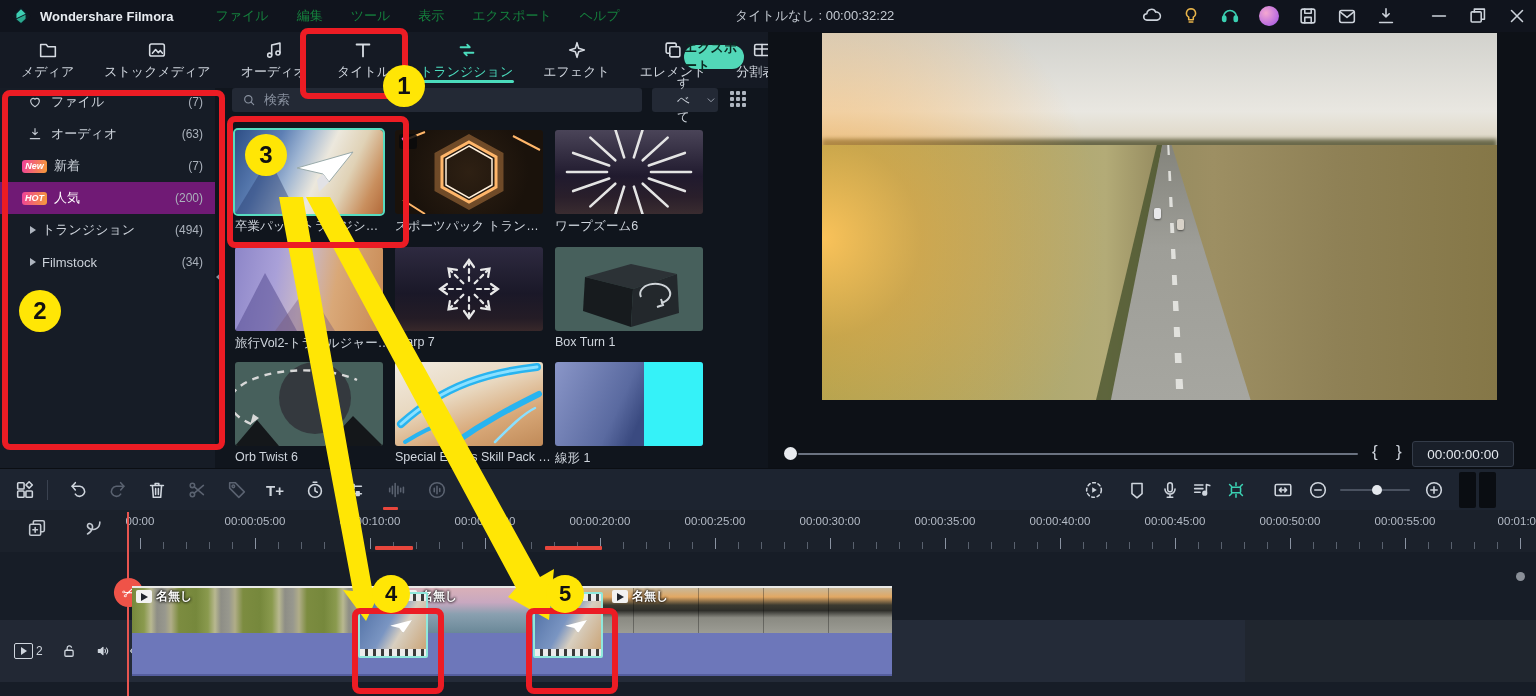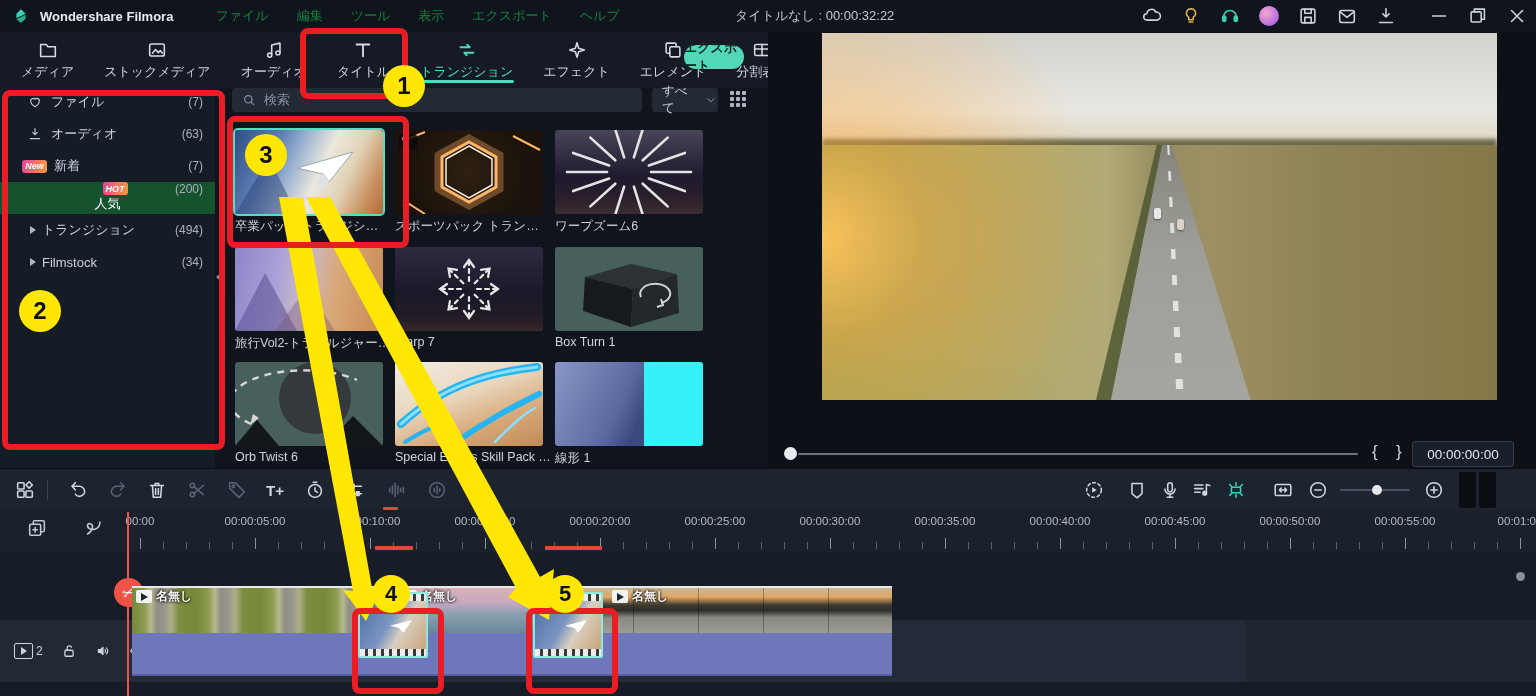--- a/index.html
+++ b/index.html
@@ -22,32 +22,32 @@
   .tab{display:flex;flex-direction:column;align-items:center;gap:3px;padding:8px 15px 0 15px;font-size:13px;color:#cfd5dd;position:relative;height:48px;box-sizing:border-box;}
   .tab .i{width:22px;height:20px;color:#d6dbe2;}
   .tab.active{color:#4bdcbd;}
   .tab.active .i{color:#4bdcbd;}
   .tab.active::after{content:"";position:absolute;left:14px;right:14px;bottom:-3px;height:3px;border-radius:2px;background:#4bdcbd;}
   .exportbtn{left:684px;top:45px;width:60px;height:24px;border-radius:12px;background:#52d8b8;color:#0c2b23;
              font-size:13px;font-weight:bold;display:flex;align-items:center;justify-content:center;}
   
   .sidebar{left:0;top:88px;width:215px;height:380px;background:#161c26;}
   .sb-item{position:absolute;left:0;width:215px;height:32px;display:flex;align-items:center;font-size:13px;color:#ccd2da;}
-  .sb-item.sel{background:#14532d;color:#fff;flex-direction:column;}
+  .sb-item.sel{background:#701a75;color:#fff;}
   .sb-item .i{width:16px;height:16px;margin-left:27px;margin-right:8px;color:#c3c9d1;flex:none;}
   .sb-item .badge{margin-left:22px;margin-right:7px;width:25px;height:13px;border-radius:3px;flex:none;
      background:linear-gradient(100deg,#f0409a,#f59b38);color:#fff;font-size:9px;font-weight:bold;font-style:italic;
      display:flex;align-items:center;justify-content:center;}
   .sb-item .caret{margin-left:30px;margin-right:6px;width:0;height:0;border-left:6px solid #aeb5bf;border-top:4px solid transparent;border-bottom:4px solid transparent;flex:none;}
   .sb-item .cnt{position:absolute;right:12px;font-size:12px;color:#aab1bb;}
   
   .assets{left:215px;top:88px;width:553px;height:380px;background:#10151d;}
   .searchbox{left:17px;top:0px;width:410px;height:24px;background:#232935;border-radius:3px;display:flex;align-items:center;color:#8a92a0;font-size:13px;}
   .searchbox .i{width:16px;height:16px;margin:0 7px 0 9px;color:#8a92a0;}
-  .filterbox{left:437px;top:0px;width:66px;height:24px;background:#232935;border-radius:3px;display:flex;align-items:center;font-size:12.5px;color:#ccd2da;padding-left:10px;box-sizing:border-box;}
+  .filterbox{left:437px;top:0px;width:66px;height:24px;background:#232935;border-radius:3px;display:flex;align-items:center;font-size:12.5px;color:#ccd2da;padding-left:25px;box-sizing:border-box;}
   .filterbox .i{width:14px;height:14px;margin-left:8px;color:#9aa1ad;}
   .gridbtn{left:515px;top:3px;width:18px;height:18px;display:grid;grid-template-columns:repeat(3,4px);grid-template-rows:repeat(3,4px);gap:2px;}
   .gridbtn i{background:#aeb5bf;border-radius:1px;}
   .collapse{left:1px;top:183px;width:0;height:0;border-right:7px solid #8a92a0;border-top:6px solid transparent;border-bottom:6px solid transparent;}
   .thumb{position:absolute;width:148px;height:84px;border-radius:3px;background:#202633;overflow:hidden;}
   .thumb.sel{outline:2px solid #57dcc0;outline-offset:0px;}
   .thumb svg{position:absolute;left:0;top:0;}
   .tlabel{position:absolute;width:156px;height:16px;font-size:12.5px;color:#cfd5dd;white-space:nowrap;overflow:hidden;text-overflow:ellipsis;}
   .dbadge{position:absolute;left:4px;top:4px;width:18px;height:15px;border-radius:3px;background:rgba(10,10,12,.85);display:flex;align-items:center;justify-content:center;}
   

